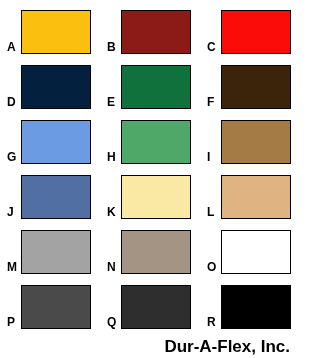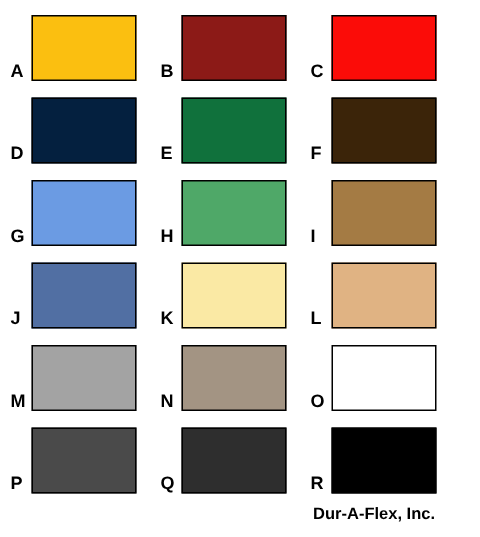--- a/index.html
+++ b/index.html
@@ -65,21 +65,21 @@
     left: 0;
     top: 330px;
     width: 300px;
     height: 28px;
   }
 
   .footer-brand {
     position: absolute;
     right: 10px;
     top: 7px;
-    font-size: 11px;
+    font-size: 17px;
     font-weight: bold;
     color: #000000;
     white-space: nowrap;
     letter-spacing: 0px;
   }
 </style>
 </head>
 <body>
 
 <div id="color-chart">

